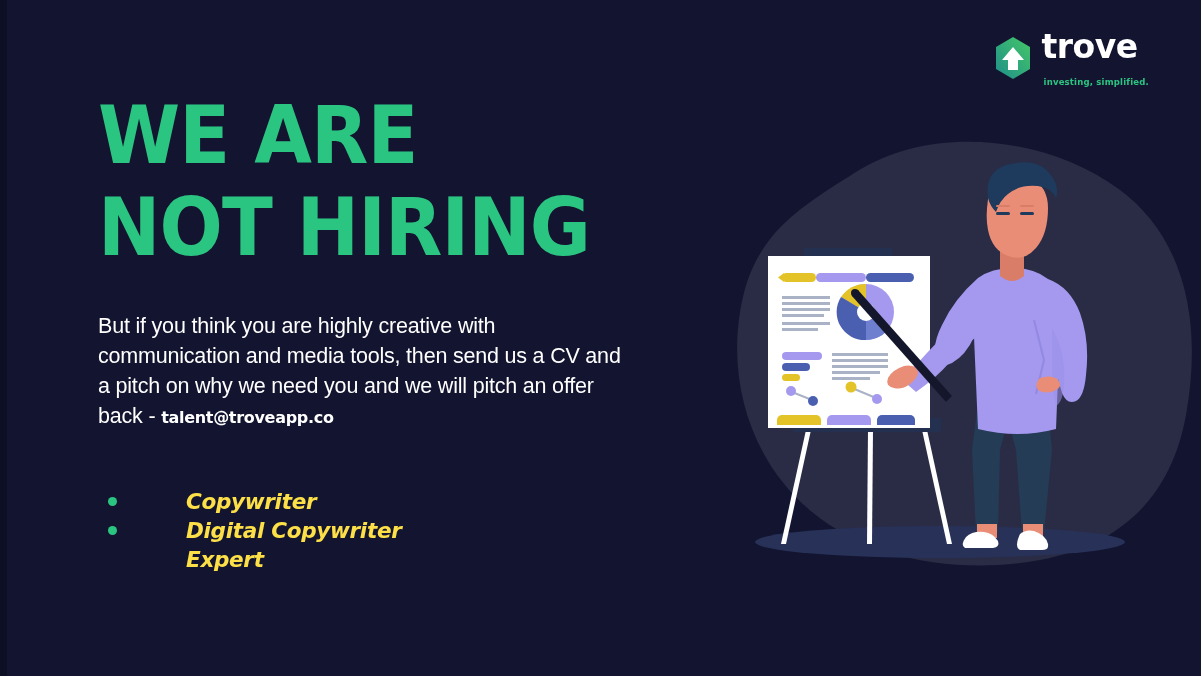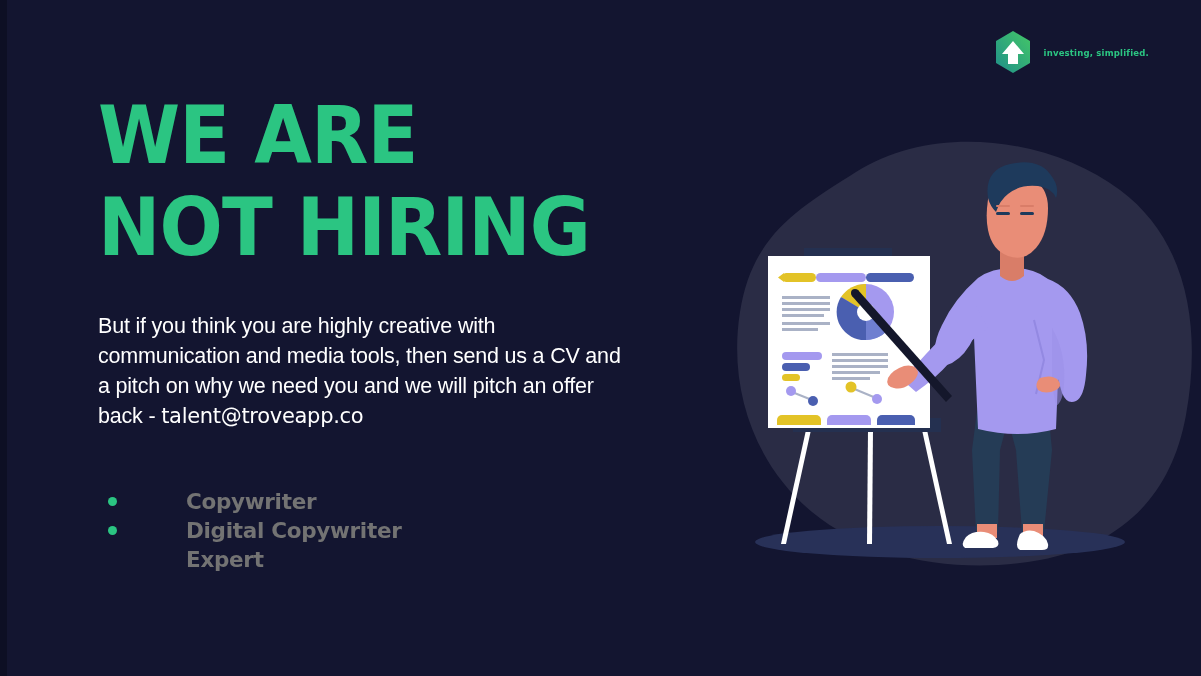--- a/index.html
+++ b/index.html
@@ -28,21 +28,21 @@
     display:flex; align-items:center; gap:9px;
   }
   .logo-mark { width:40px; height:44px; display:block; }
   .logo-text-wrap { display:flex; flex-direction:column; line-height:1; }
   .logo-word {
     font-size:33px; font-weight:bold; color:#ffffff;
     letter-spacing:-0.5px; font-family:"DejaVu Sans", sans-serif;
   }
   .logo-tag {
     font-size:8.5px; color:#2bc582; font-weight:bold;
-    letter-spacing:0.2px; margin-top:3px; margin-left:2px;
+    letter-spacing:0.2px; margin-top:15px; margin-left:2px;
     font-family:"DejaVu Sans", sans-serif;
   }
 
   
   .headline {
     position:absolute; left:98px; top:96px;
     color:#2bc582;
     font-family:"DejaVu Sans", sans-serif;
     font-weight:bold;
     font-size:81px;
@@ -57,46 +57,47 @@
   .body-copy {
     position:absolute; left:98px; top:311px;
     width:530px;
     color:#ffffff;
     font-size:21.5px;
     line-height:30px;
     font-family:"Liberation Sans", sans-serif;
     letter-spacing:-0.2px;
   }
   .body-copy .email {
-    font-weight:normal;
-    font-family:"DejaVu Sans", sans-serif;
-    font-size:21px;
+    font-weight:bold;
+    font-family:"DejaVu Sans", sans-serif;
+    font-size:16px;
     letter-spacing:-0.3px;
   }
 
   
   .roles {
     position:absolute; left:108px; top:487px;
     list-style:none;
   }
   .role-row { display:flex; align-items:flex-start; min-height:29px; }
   .role-bullet {
     width:9px; height:9px; border-radius:50%;
     background:#2bc582; flex:0 0 auto;
     margin-top:10px;
   }
   .role-label {
     margin-left:69px;
-    color:#737373;
+    color:#fde047;
     font-family:"DejaVu Sans", sans-serif;
     font-weight:bold;
     font-size:21.5px;
     line-height:29px;
     letter-spacing:-0.3px;
     white-space:pre-line;
+    font-style:italic;
   }
 
   
   .illus { position:absolute; left:700px; top:120px; width:501px; height:470px; }
   .illus svg { display:block; }
 </style>
 </head>
 <body>
 
 <div id="poster">
@@ -214,20 +215,21 @@
       <defs>
         <linearGradient id="trovegrad" x1="0" y1="1" x2="1" y2="0">
           <stop offset="0%" stop-color="#1f8f8a"></stop>
           <stop offset="100%" stop-color="#44c767"></stop>
         </linearGradient>
       </defs>
       <path d="M20 1 L37 11 L37 33 L20 43 L3 33 L3 11 Z" fill="url(#trovegrad)"></path>
       <path d="M20 11 L31 24 L25 24 L25 34 L15 34 L15 24 L9 24 Z" fill="#ffffff"></path>
     </svg>
     <span class="logo-text-wrap">
+      <span class="logo-word">trove</span>
       <span class="logo-tag">investing, simplified.</span>
     </span>
   </div>
 
   <h1 class="headline">
     <span class="l1">WE ARE</span>
     <span class="l2">NOT HIRING</span>
   </h1>
 
   <p class="body-copy">

